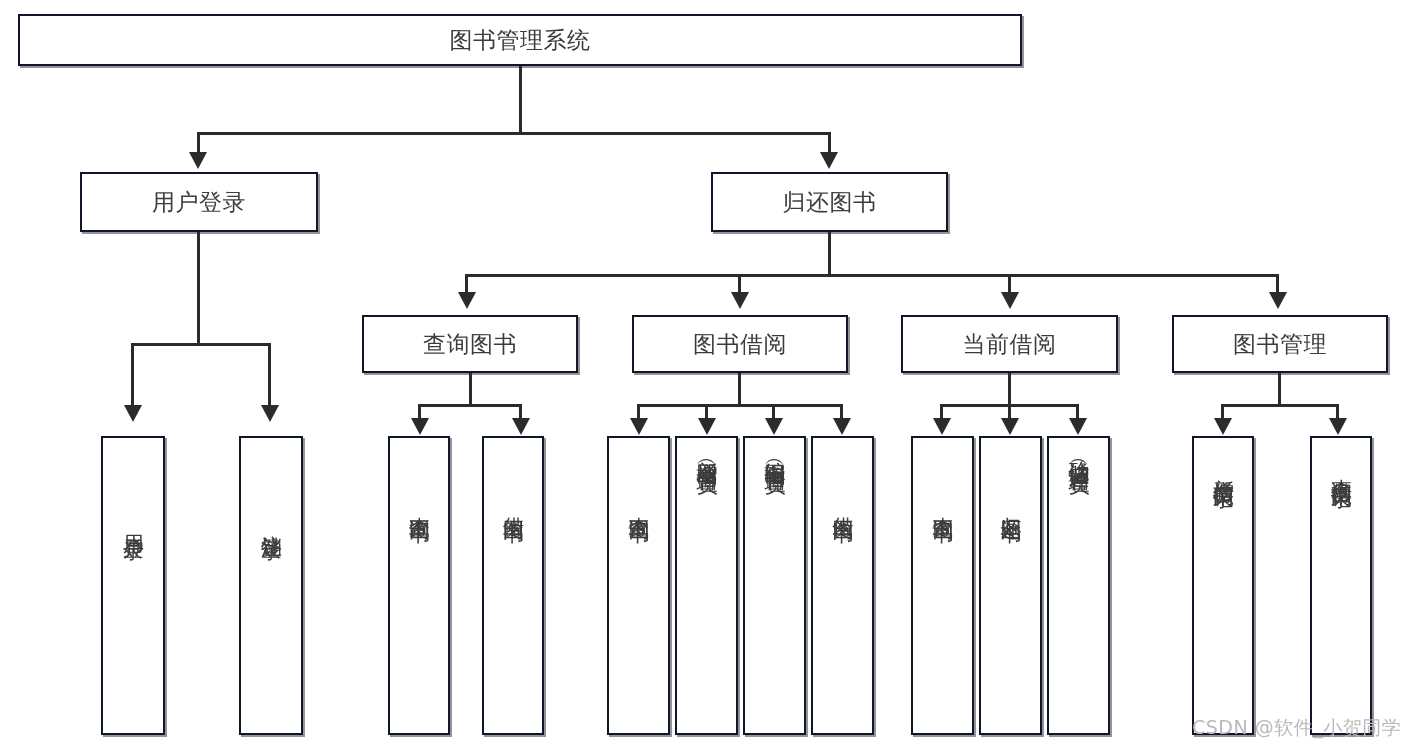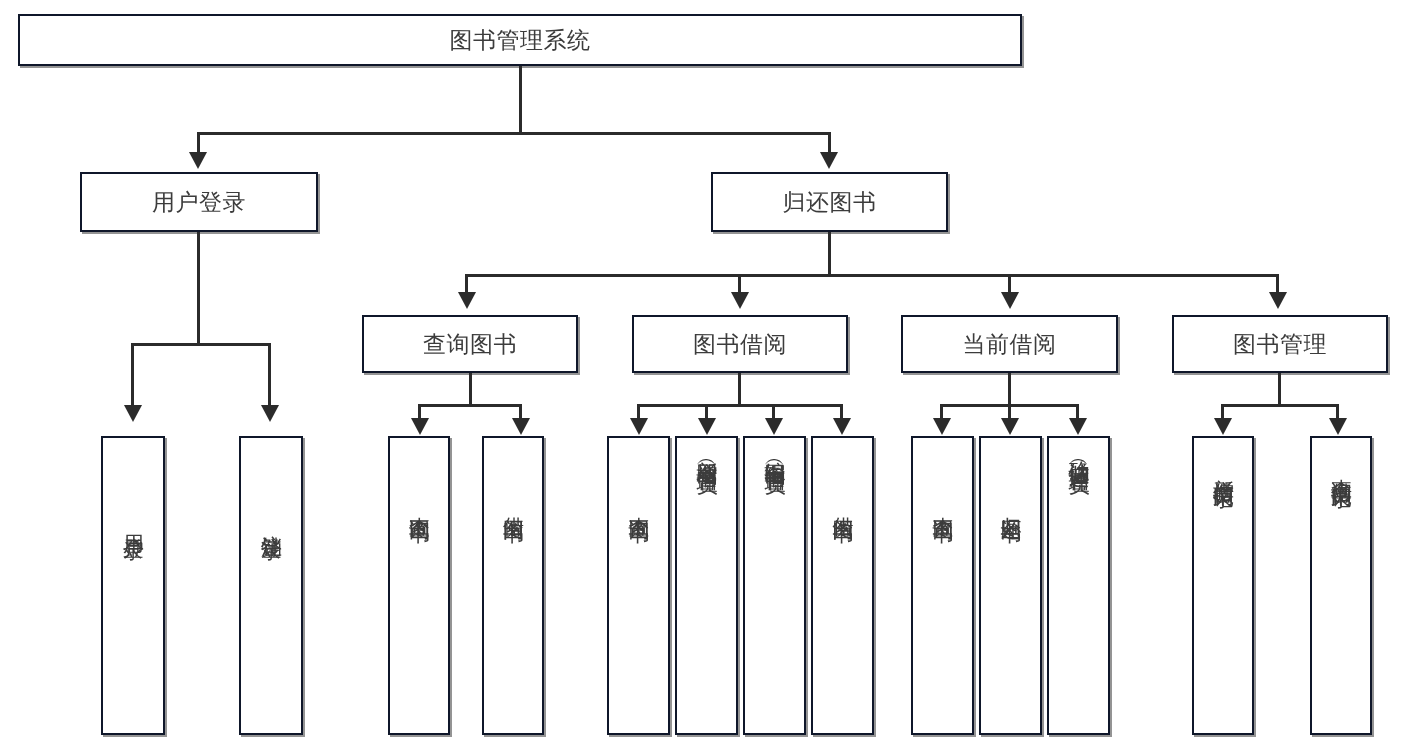--- a/index.html
+++ b/index.html
@@ -216,14 +216,15 @@
     <span class="label">确认归还（管理员）</span>
   </div>
 
   <div class="node vert" style="left:1192px; top:436px; width:62px; height:299px; padding-top:24px;">
     <span class="label">新增借阅记录</span>
   </div>
   <div class="node vert" style="left:1310px; top:436px; width:62px; height:299px; padding-top:24px;">
     <span class="label">查询借阅记录</span>
   </div>
 
+  <div id="watermark" style="left:1192px; top:715px;">CSDN @软件_小贺同学</div>
 
 </div>
 
 </body></html>

